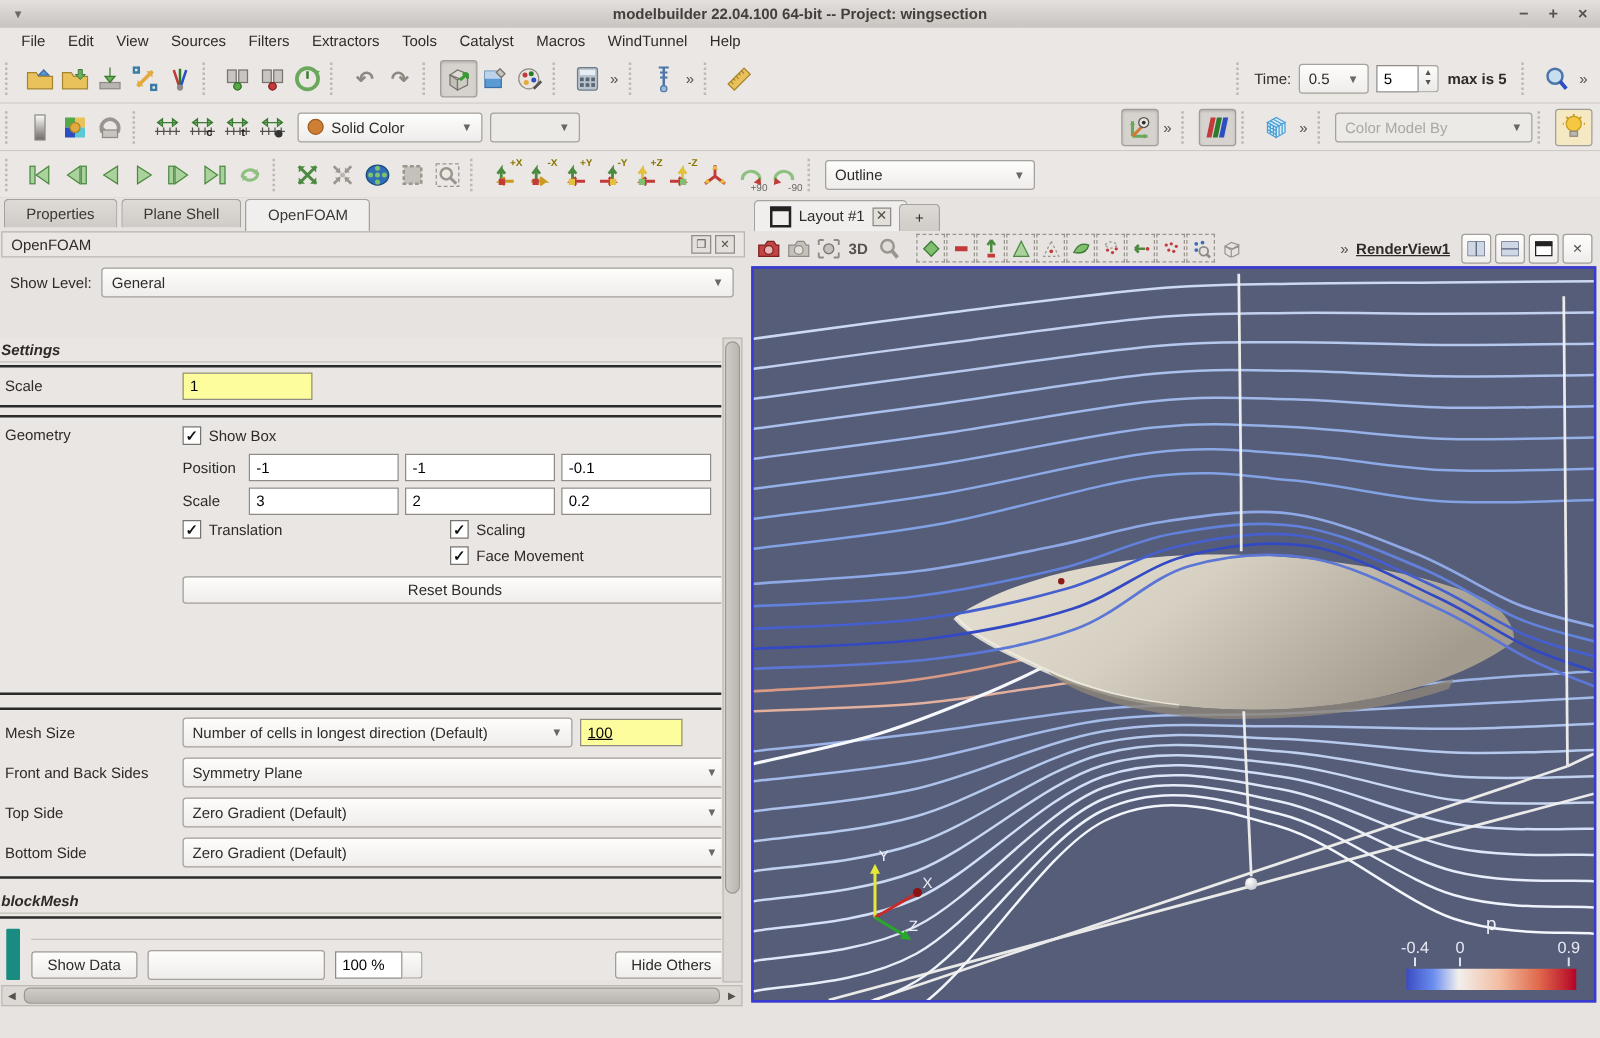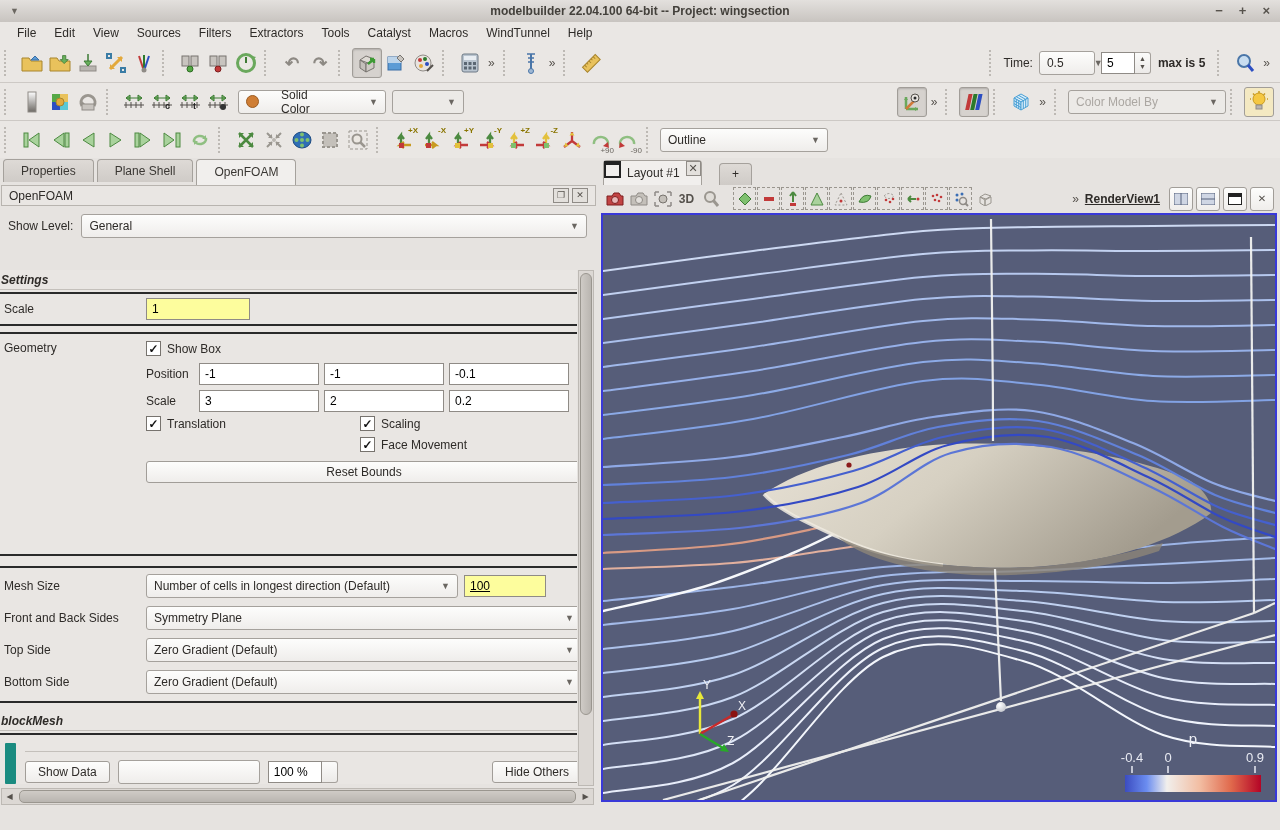--- a/index.html
+++ b/index.html
@@ -21,21 +21,21 @@
   .ticon{width:28px;height:28px;display:flex;align-items:center;justify-content:center;border-radius:3px;flex:none;position:relative}
   .ticon.pressed{background:#d6d2ce;border:1px solid #a19d98;box-shadow:inset 0 1px 2px rgba(0,0,0,.18)}
   .ticon.lit{background:#f4e9c2;border:1px solid #a19d98}
   .tsep{width:8px;height:26px;border-left:2px dotted #bdb9b4;margin:0 4px;flex:none}
   .chev{color:#55514c;font-size:12px;padding:0 4px;flex:none}
   .ticon svg{display:block}
   .glyphtxt{font-size:17px;color:#8d8983;font-weight:bold;line-height:1}
   .axislbl{position:absolute;top:0;right:0;font-size:8px;font-weight:bold;color:#8a7500}
   .rotlbl{position:absolute;bottom:-1px;right:0;font-size:8px;color:#6b6761}
 
-  .combo{height:24px;background:linear-gradient(#fdfdfc,#efedeb);border:1px solid #a5a19c;border-radius:3px;display:flex;align-items:center;padding:0 7px;gap:22px;box-sizing:border-box}
+  .combo{height:24px;background:linear-gradient(#fdfdfc,#efedeb);border:1px solid #a5a19c;border-radius:3px;display:flex;align-items:center;padding:0 7px;gap:6px;box-sizing:border-box}
   .combo .arr{margin-left:auto;color:#6a6661;font-size:9px;padding-left:8px}
   .combo.disabled{color:#aba7a2;background:#eceae7}
   .dot-orange{width:11px;height:11px;border-radius:50%;background:#cf7e35;border:1px solid #9c5c22;flex:none}
 
   .tinput{height:20px;border:1px solid #8f8b86;background:#fff;padding:0 5px;font:12px "Liberation Sans",sans-serif;box-sizing:content-box}
   .yellow{background:#fdfd9d}
   .spin{display:flex;align-items:stretch}
   .spin .sb{width:15px;border:1px solid #a5a19c;background:linear-gradient(#fbfbfa,#eceae8);display:flex;flex-direction:column;align-items:center;justify-content:center;font-size:7px;color:#55514c;border-left:none;border-radius:0 3px 3px 0;line-height:1.1}
 
   
@@ -63,21 +63,21 @@
   .subhead{font-weight:bold;border-bottom:1px solid #a5a19c;padding-bottom:3px;margin:6px 0 2px}
 
   .vscroll{position:absolute;top:112px;right:3px;width:14px;height:514px;background:#dcd8d4;border:1px solid #bdb9b4}
   .vthumb{position:absolute;left:1px;right:1px;top:2px;height:440px;background:linear-gradient(90deg,#cfcbc6,#b9b5b0);border:1px solid #9a968f;border-radius:6px}
   .hscroll{position:absolute;top:630px;left:1px;width:591px;height:15px;background:#dcd8d4;border:1px solid #bdb9b4;display:flex;align-items:center}
   .harrow{width:15px;text-align:center;font-size:8px;color:#55514c;flex:none}
   .hthumb{height:11px;background:linear-gradient(#cfcbc6,#b9b5b0);border:1px solid #9a968f;border-radius:5px;flex:1;margin:0 2px}
 
   
   #right-panel{position:absolute;top:158px;left:597px;width:683px;bottom:0;background:#e6e3e0}
-  .ltab{position:absolute;top:2px;left:6px;height:24px;line-height:24px;background:#f1efed;border:1px solid #a5a19c;border-bottom:none;border-radius:4px 4px 0 0;padding:0 0;display:flex;align-items:flex-start;gap:6px}
+  .ltab{position:absolute;top:2px;left:6px;height:24px;line-height:24px;background:#f1efed;border:1px solid #a5a19c;border-bottom:none;border-radius:4px 4px 0 0;padding:0 12px;display:flex;align-items:center;gap:6px}
   .ltab-new{position:absolute;top:5px;left:122px;height:21px;line-height:21px;background:linear-gradient(#dedad6,#cfcbc7);border:1px solid #a5a19c;border-bottom:none;border-radius:4px 4px 0 0;padding:0 12px}
   .wicon{width:13px;height:11px;border:2px solid #222;border-top-width:4px;display:inline-block}
   .closex{font-size:11px;color:#55514c;border:1px solid #8f8b86;width:13px;height:13px;line-height:12px;text-align:center;background:#e3e0dc}
   .vtoolbar{position:absolute;top:27px;left:0;right:0;height:27px;display:flex;align-items:center;padding-left:6px;background:#e6e3e0}
   .sicon{width:23px;height:23px;display:flex;align-items:center;justify-content:center;flex:none;margin-right:1px}
   .sicon.dashed{border:1px dashed #9a968f;width:21px;height:21px}
   .rv-name{font-weight:bold;text-decoration:underline;margin:0 6px 0 2px}
   .vbtn{width:22px;height:22px;border:1px solid #a19d98;border-radius:3px;background:linear-gradient(#fdfdfc,#efedeb);display:flex;align-items:center;justify-content:center;margin-left:3px;flex:none}
   .renderview{position:absolute;top:55px;left:4px;width:672px;height:585px;border:2px solid #3939d8;background:#565d79}
 </style>

